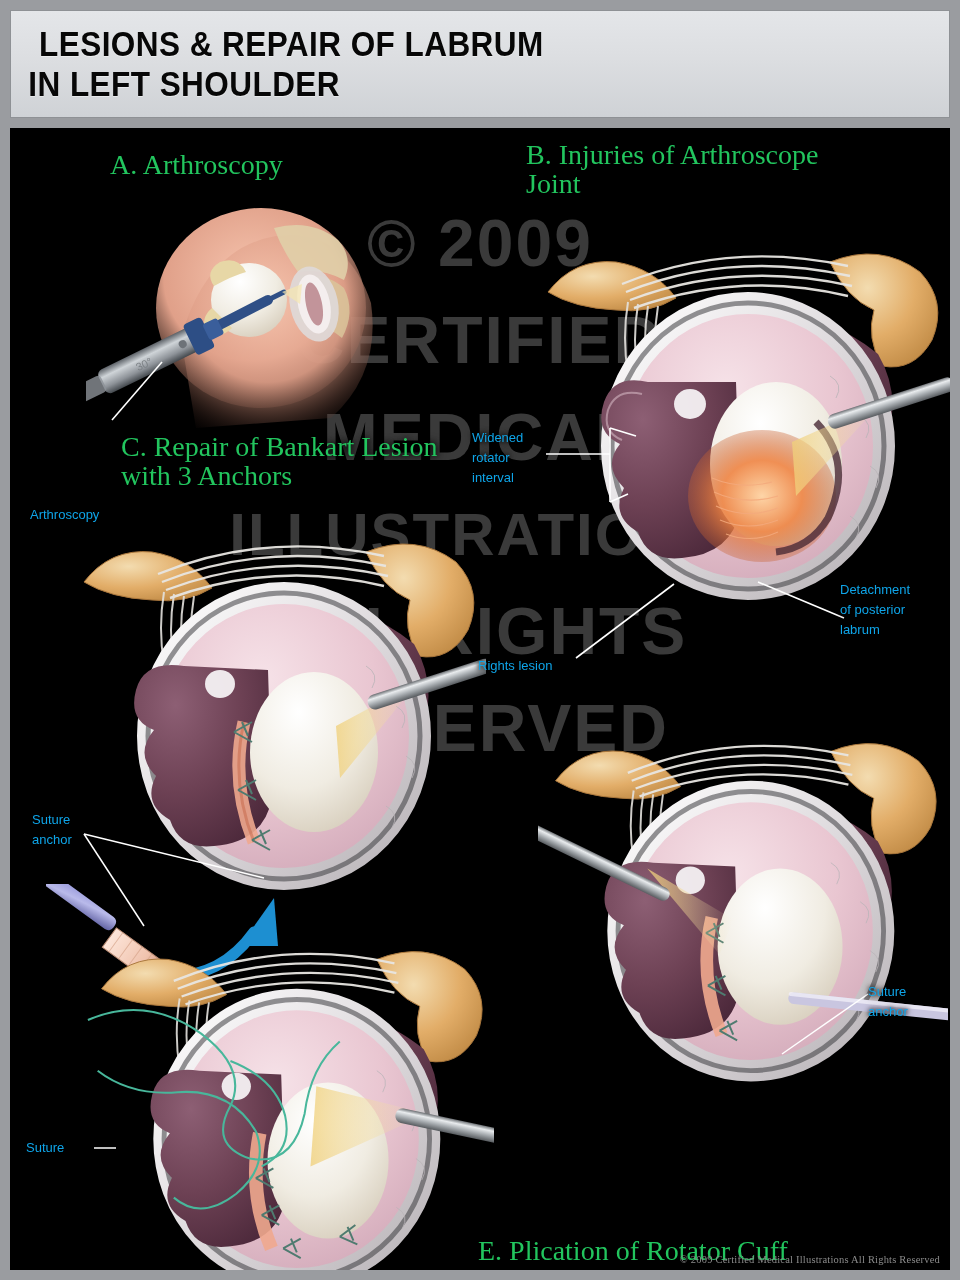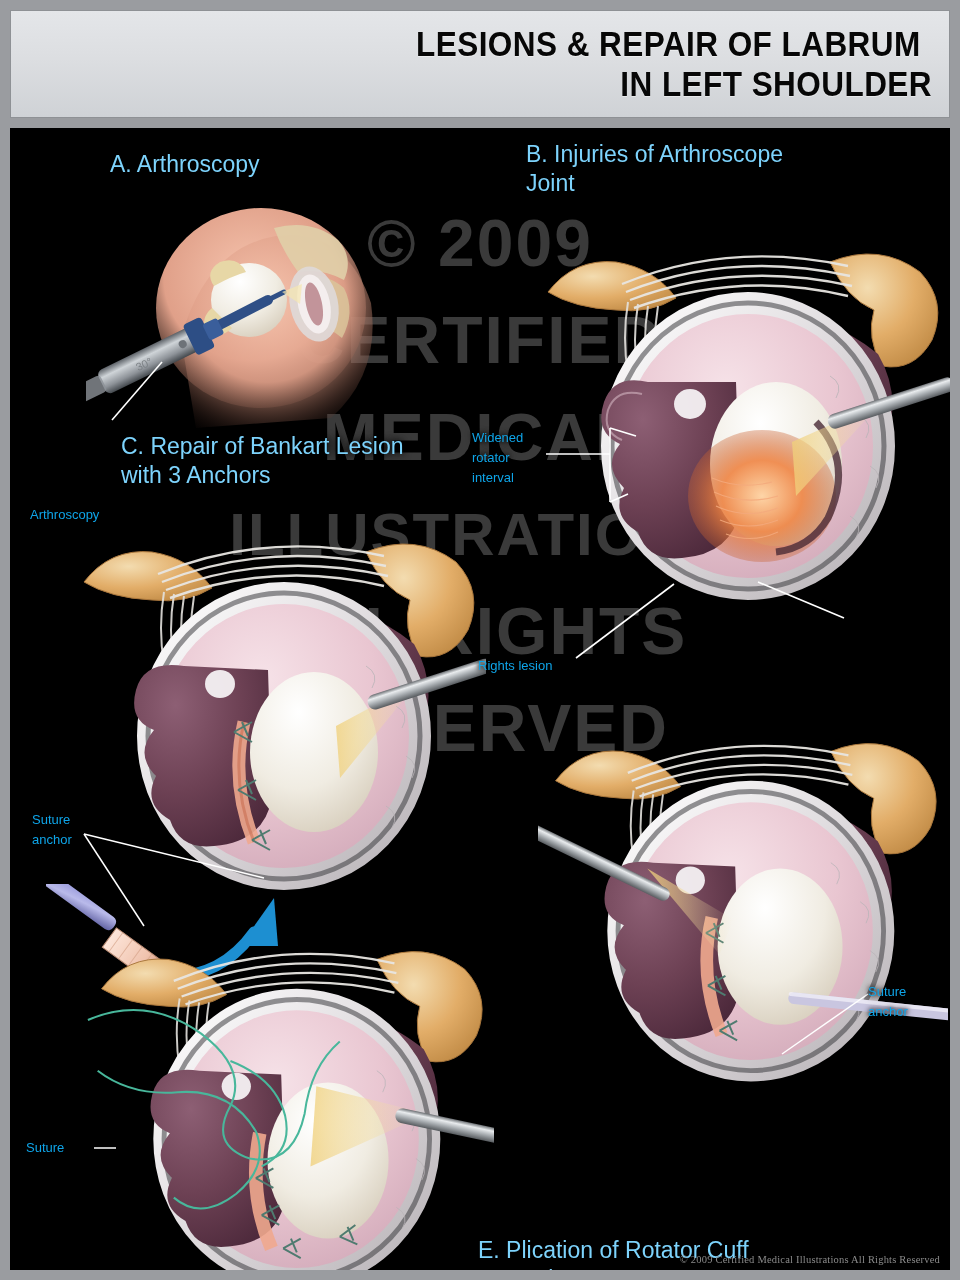--- a/index.html
+++ b/index.html
@@ -5,21 +5,21 @@
   html,body{margin:0;padding:0;background:#6f7277;}
   body{width:960px;height:1280px;overflow:hidden;font-family:"Liberation Sans",sans-serif;}
 
   #poster{position:relative;width:960px;height:1280px;background:#9a9ca0;box-sizing:border-box;}
 
   
   #title-plate{
     position:absolute;left:10px;top:10px;width:940px;height:108px;
     background:linear-gradient(180deg,#e4e6e9 0%,#dcdee1 45%,#cfd2d6 100%);
     border:1px solid #8e9195;
-    display:flex;flex-direction:column;align-items:flex-end;justify-content:center;
+    display:flex;flex-direction:column;align-items:flex-start;justify-content:center;
     box-sizing:border-box;
   }
   .title-line{
     color:#070707;font-weight:bold;font-size:35px;line-height:40px;
     letter-spacing:0.5px;transform:scaleX(.9);transform-origin:center;
     font-family:"Liberation Sans",sans-serif;white-space:nowrap;
     text-shadow:0 1px 0 rgba(255,255,255,.45);
   }
 
   
@@ -40,22 +40,22 @@
   #watermark div.wm-sm{font-size:60px;}
 
   
   .art{position:absolute;z-index:3;}
   .lbl{
     position:absolute;z-index:6;color:#0ea5e9;font-size:13px;line-height:20px;
     font-family:"Liberation Sans",sans-serif;white-space:pre-line;
     text-shadow:0 0 4px #000,0 0 7px #000;
   }
   .ptitle{
-    position:absolute;z-index:6;color:#7dd3fc;font-size:23px;line-height:29px;
-    font-family:Liberation Sans, sans-serif;white-space:pre-line;
+    position:absolute;z-index:6;color:#22c55e;font-size:28px;line-height:29px;
+    font-family:Liberation Serif, serif;white-space:pre-line;
     text-shadow:0 0 6px #000,0 0 10px #000;
   }
   .leader{position:absolute;z-index:5;}
 
   #copyright{
     position:absolute;right:10px;bottom:5px;z-index:8;
     color:#8b8b8b;font-size:10.5px;font-family:Liberation Serif, serif;
     letter-spacing:.2px;
   }
 </style>
@@ -255,20 +255,23 @@
       <path d="M66 6 L66 80" stroke="#fff" stroke-width="1.6" fill="none"></path>
       <path d="M66 6 L92 14" stroke="#fff" stroke-width="1.6" fill="none"></path>
       <path d="M66 80 L84 72" stroke="#fff" stroke-width="1.6" fill="none"></path>
     </svg>
 
     <div class="lbl" style="left:468px;top:528px;">Rights lesion</div>
     <svg class="leader" style="left:560px;top:452px;width:110px;height:82px" viewBox="0 0 110 82">
       <path d="M104 4 L6 78" stroke="#fff" stroke-width="1.6" fill="none"></path>
     </svg>
 
+    <div class="lbl" style="left:830px;top:452px;">Detachment
+of posterior
+labrum</div>
     <svg class="leader" style="left:746px;top:450px;width:92px;height:46px" viewBox="0 0 92 46">
       <path d="M2 4 L88 40" stroke="#fff" stroke-width="1.6" fill="none"></path>
     </svg>
 
     <div class="ptitle" style="left:68px;top:304px;margin-left:43px;">C. Repair of Bankart Lesion
    with 3 Anchors</div>
 
     <svg class="art" style="left:56px;top:358px;width:420px;height:420px" viewBox="0 0 420 400">
       <path d="M18 86 Q44 52 86 56 Q124 62 146 92 Q120 108 86 104 Q44 102 18 86 Z" fill="url(#gBone)" stroke="#a9763c" stroke-width="1"></path>
       <path d="M300 56 Q350 36 390 66 Q418 96 402 134 Q384 166 352 160 Q336 132 344 104 Q316 92 300 56 Z" fill="url(#gBone)" stroke="#a9763c" stroke-width="1"></path>

